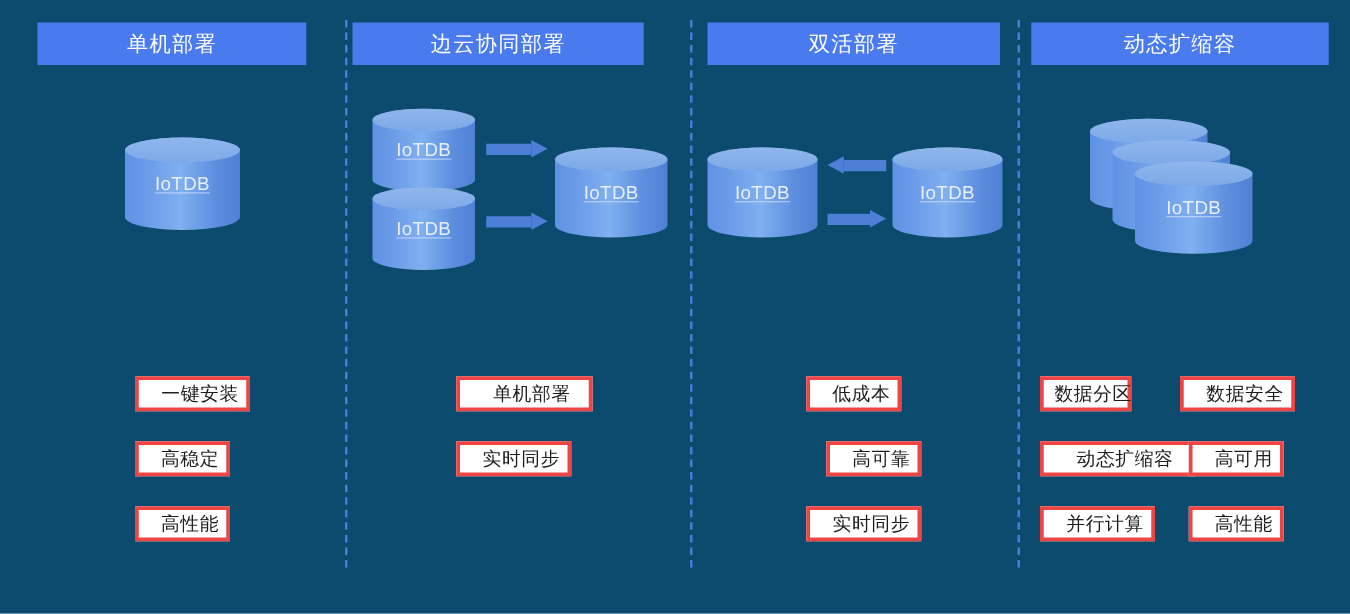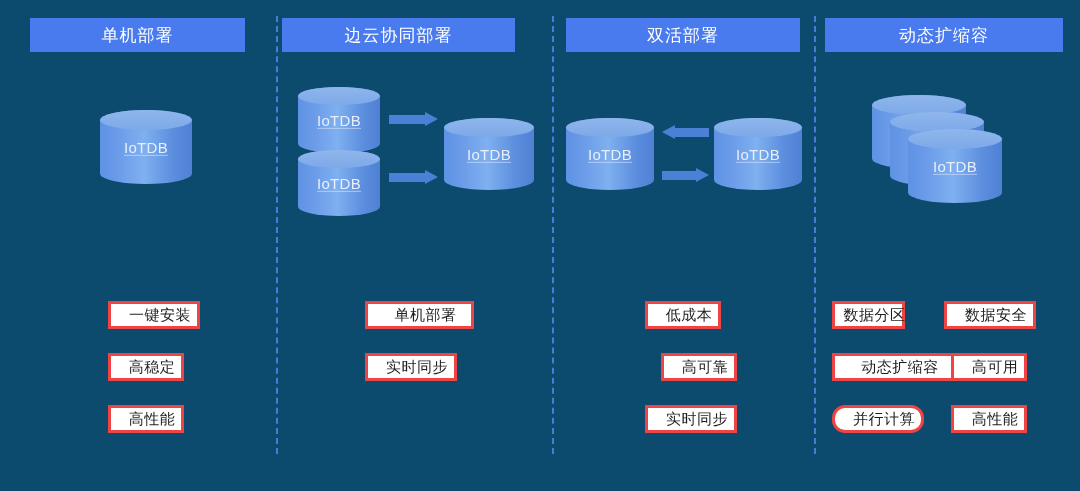--- a/index.html
+++ b/index.html
@@ -255,17 +255,17 @@
       <div class="cap"></div>
       <div class="cyl-label">IoTDB</div>
     </div>
 
     <div class="tag" style="left:18px; top:301px; width:73px;text-align:right;">数据分区</div>
     <div class="tag" style="left:119px; top:301px; width:92px;margin-left:11px;">数据安全</div>
 
     <div class="tag" style="left:18px; top:353px; width:124px;">动态扩缩容</div>
     <div class="tag" style="left:137px; top:353px; width:76px;">高可用</div>
 
-    <div class="tag" style="left:18px; top:405px; width:92px;border-radius:13px;">并行计算</div>
+    <div class="tag" style="left:18px; top:405px; width:92px;">并行计算</div>
     <div class="tag" style="left:137px; top:405px; width:76px;">高性能</div>
   </div>
 
 </div>
 
 </body></html>

